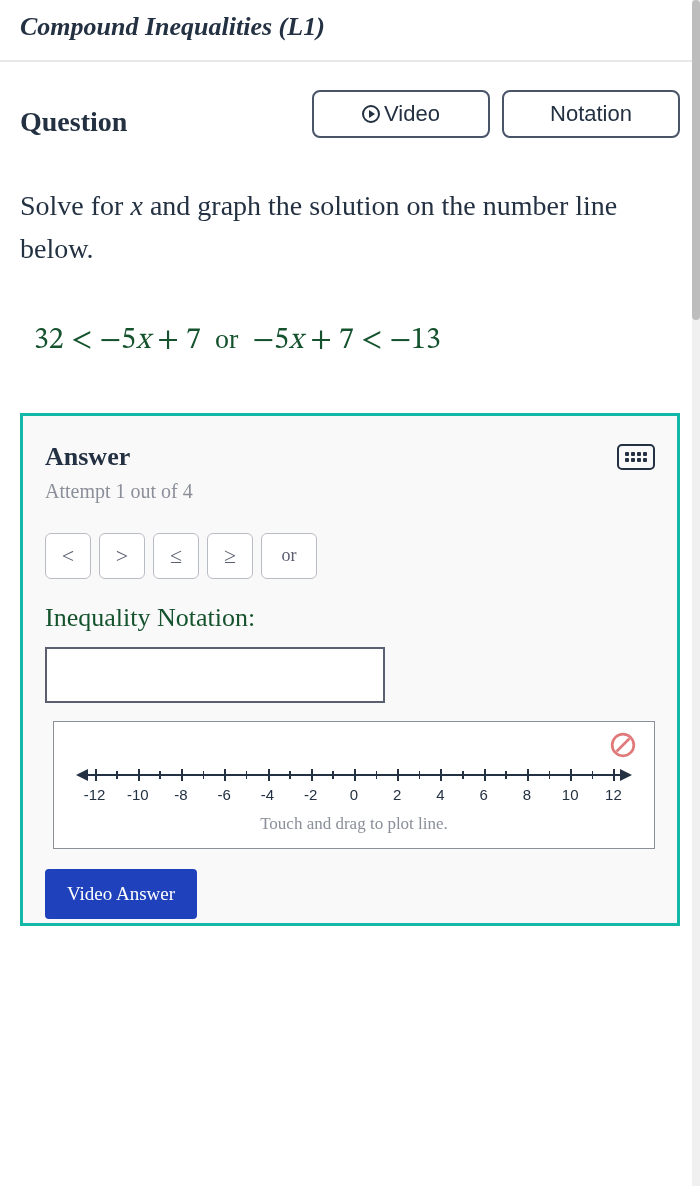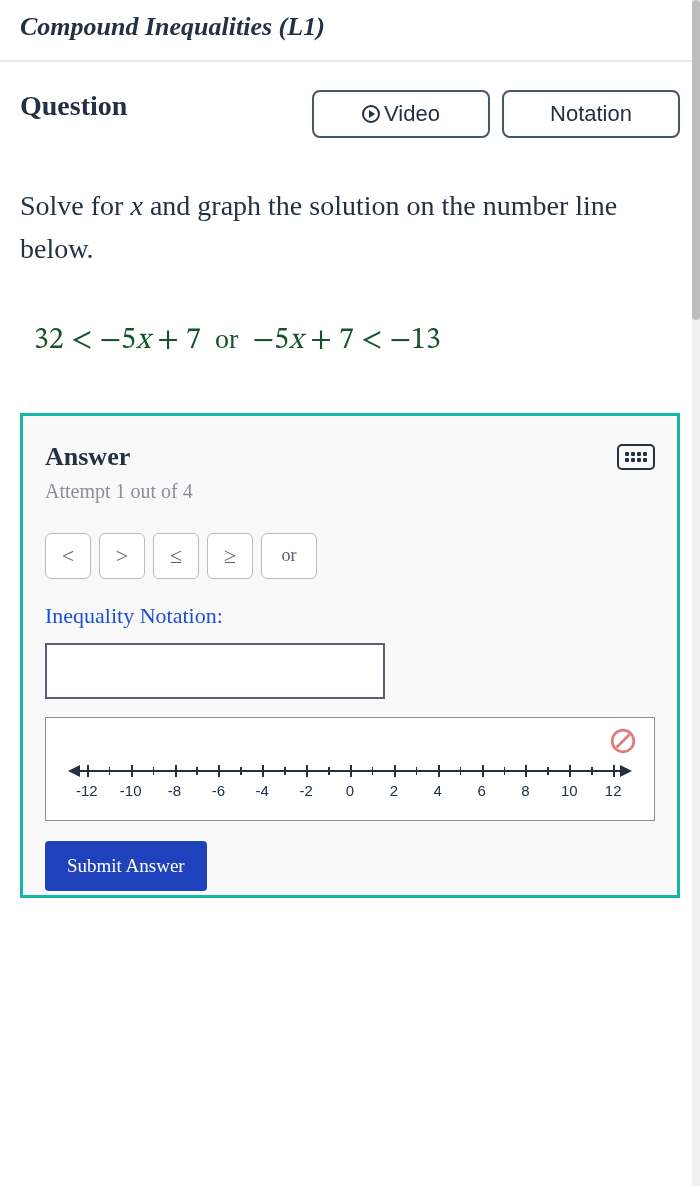--- a/index.html
+++ b/index.html
@@ -35,21 +35,21 @@
 }
 .header h1 {
   font-size: 26px;
   font-weight: 700;
   color: #233142;
   font-style: italic;
 }
 .content { padding: 0 20px; }
 .question-row {
   display: flex;
-  align-items: flex-start;
+  align-items: flex-end;
   justify-content: space-between;
   padding: 28px 0 16px;
   gap: 12px;
 }
 .question-row h2 {
   font-size: 28px;
   font-weight: 700;
   color: #233142;
   flex: 1;
 }
@@ -157,37 +157,38 @@
   display: flex;
   align-items: center;
   justify-content: center;
   font-family: 'Cambria Math', Georgia, serif;
   font-size: 22px;
   color: #5a6070;
   cursor: pointer;
 }
 .op.or { width: 56px; font-family: Georgia, serif; font-size: 18px; }
 .label-row {
-  font-size: 22px;
-  color: #1d4ed8;
+  font-size: 26px;
+  color: #14532d;
   margin-top: 24px;
 }
 .input-box {
   margin-top: 14px;
   width: 340px;
   height: 56px;
   border: 2px solid #5a6070;
   background: #fff;
 }
 .nl-container {
   margin-top: 18px;
   border: 1px solid #8a8f99;
   padding: 18px 14px 14px;
   background: #fff;
   position: relative;
+  margin-left: 8px;
 }
 .clear-icon {
   position: absolute;
   top: 10px;
   right: 18px;
   width: 26px;
   height: 26px;
   cursor: pointer;
 }
 .nl {
@@ -355,19 +356,20 @@
             <div class="tick major" style="left: 81.3333%;"></div>
             <div class="tick-label" style="left: 81.3333%;">8</div>
             <div class="tick" style="left: 85.25%; height: 8px; top: 7px;"></div>
             <div class="tick major" style="left: 89.1667%;"></div>
             <div class="tick-label" style="left: 89.1667%;">10</div>
             <div class="tick" style="left: 93.0833%; height: 8px; top: 7px;"></div>
             <div class="tick major" style="left: 97%;"></div>
             <div class="tick-label" style="left: 97%;">12</div>
           </div>
       </div>
+      <div class="nl-hint">Touch and drag to plot line.</div>
     </div>
 
     <button class="submit">
-      <span>Submit Answer</span>
+      <span>Video Answer</span>
     </button>
   </div>
 </div>
 
 </body></html>

